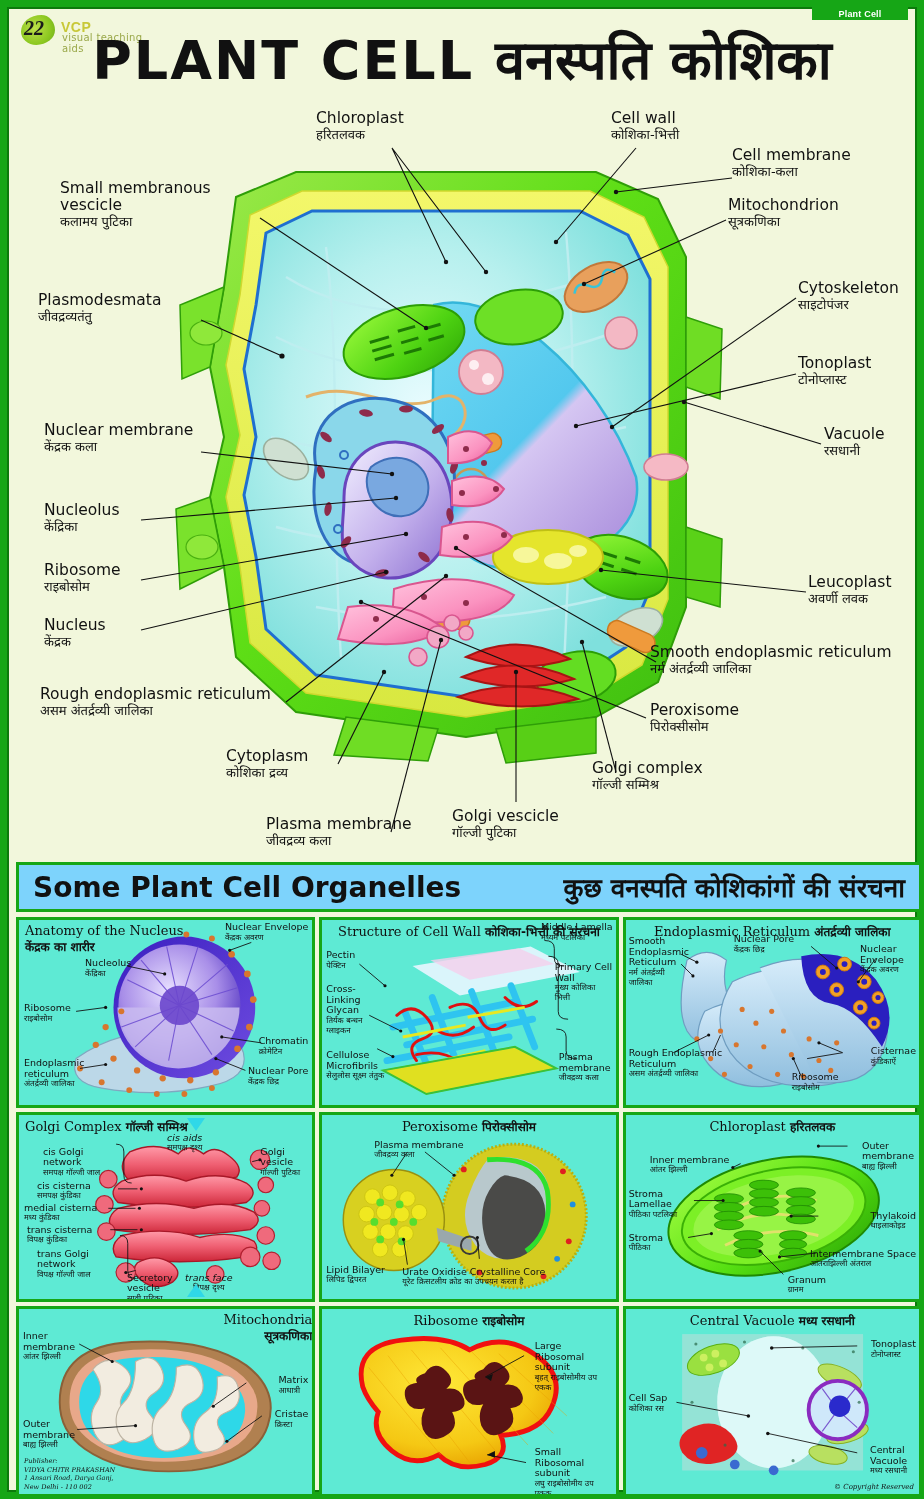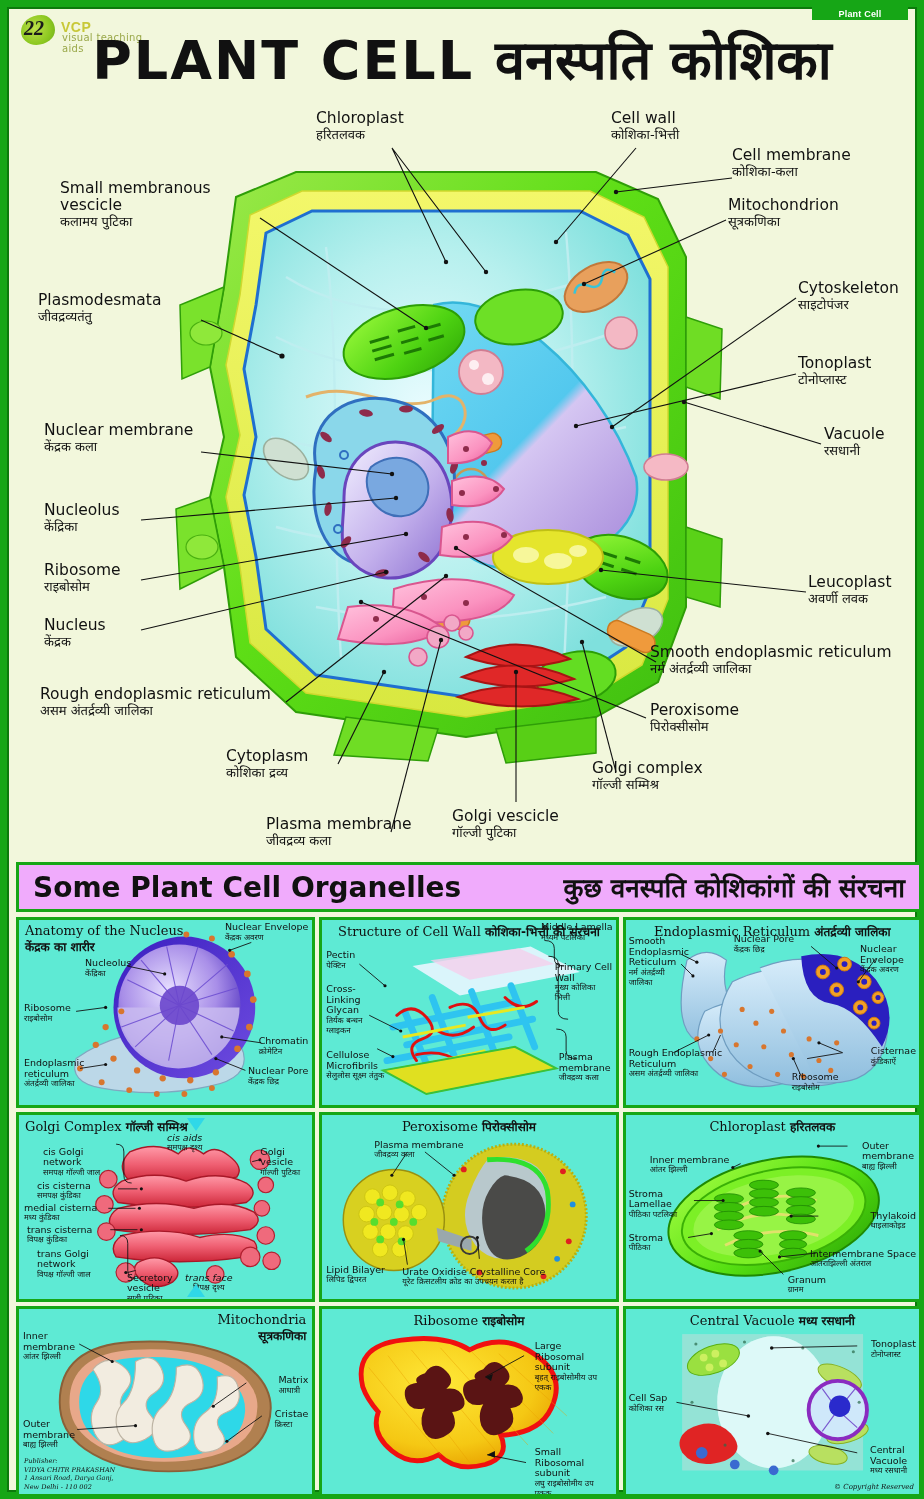--- a/index.html
+++ b/index.html
@@ -72,21 +72,21 @@
     white-space: nowrap;
   }
   .lbl .hin { font-size: 13px; display: block; line-height: 16px; }
 
   svg.leaders { position: absolute; left: 0; top: 0; width: 906px; height: 755px; pointer-events: none; }
 
   
   .section-head {
     position: absolute; left: 9px; top: 855px; width: 906px; height: 50px;
     border: 3px solid #16a616;
-    background: #f0abfc;
+    background: #7dd3fc;
     display: flex; align-items: center; justify-content: space-between;
     padding: 0 14px;
   }
   .section-head .en { font-size: 28px; font-weight: bold; color: #111; }
   .section-head .hi { font-size: 26px; font-weight: bold; color: #111; }
 
   
   .grid {
     position: absolute; left: 9px; top: 910px; width: 906px; height: 580px;
     display: grid;
@@ -997,21 +997,21 @@
         <span>Intermembrane Space</span>
         <span class="hin">आंतराझिल्ली अंतराल</span>
       </div>
       <div class="plbl" style="left:162px; top:160px;">
         <span>Granum</span>
         <span class="hin">ग्रानम</span>
       </div>
     </div>
 
     <div class="panel">
-      <div class="panel-title" style="text-align:right; padding-right:6px;">
+      <div class="panel-title" style="text-align:right; ">
         <span>Mitochondria</span>
         <span class="hi2">सूत्रकणिका</span>
       </div>
       <svg viewBox="0 0 298 190" style="position:absolute;inset:0;width:100%;height:100%;">
         <path d="M40,96 q0,-58 74,-62 q78,-4 118,24 q34,26 22,62 q-12,38 -78,46 q-70,6 -110,-22 q-26,-18 -26,-48z" fill="#b08050" stroke="#8a6038" stroke-width="2"></path>
         <path d="M50,96 q0,-50 66,-54 q70,-4 106,22 q30,22 18,54 q-12,32 -70,38 q-62,6 -98,-20 q-22,-16 -22,-40z" fill="#e8a88a"></path>
         <path d="M60,96 q0,-42 58,-46 q62,-4 94,20 q26,20 16,48 q-10,28 -62,34 q-56,6 -88,-18 q-18,-14 -18,-38z" fill="#2ed8e8"></path>
         <g fill="#f2ece0" stroke="#bdb4a4" stroke-width="1.2">
           <path d="M74,62 q14,-16 30,-4 q16,12 4,26 q-12,14 2,26 q14,12 -4,24 q-20,14 -30,-6 q-8,-18 2,-32 q10,-14 -4,-34z"></path>
           <path d="M118,54 q18,-10 26,6 q8,16 -6,26 q-16,10 -4,24 q12,14 -6,24 q-20,10 -28,-8 q-6,-18 6,-30 q12,-12 12,-42z"></path>

